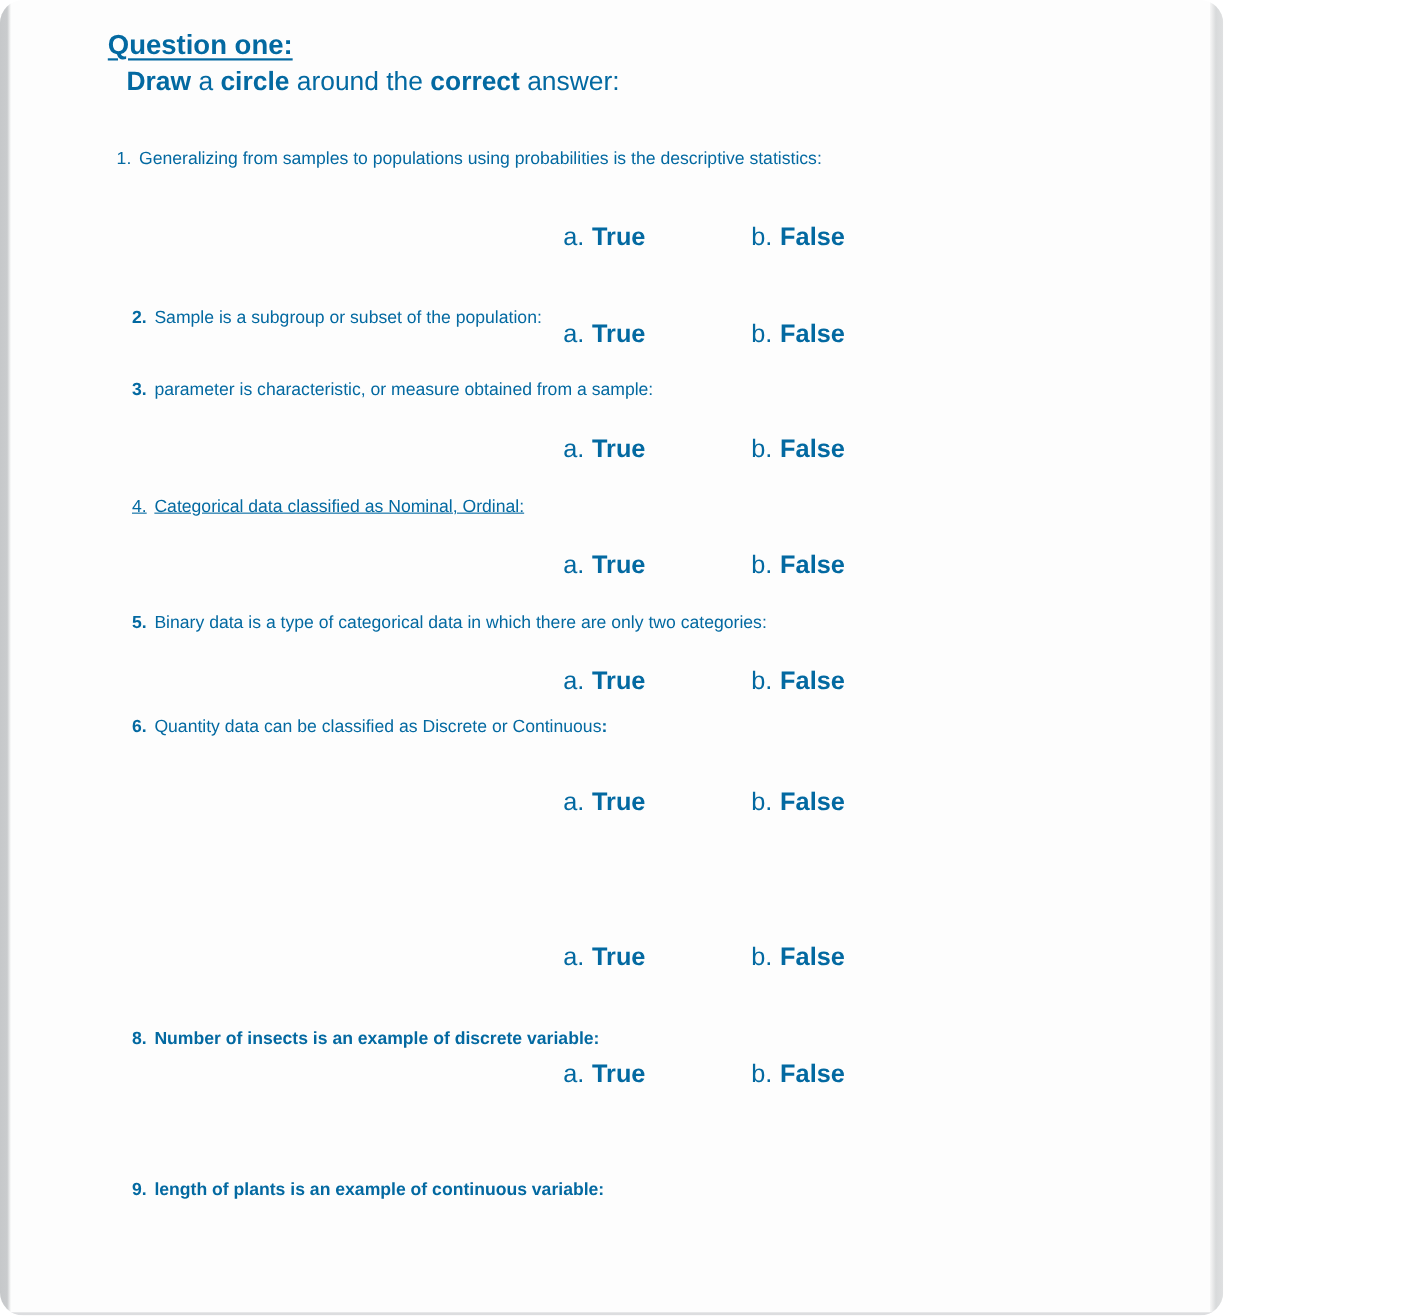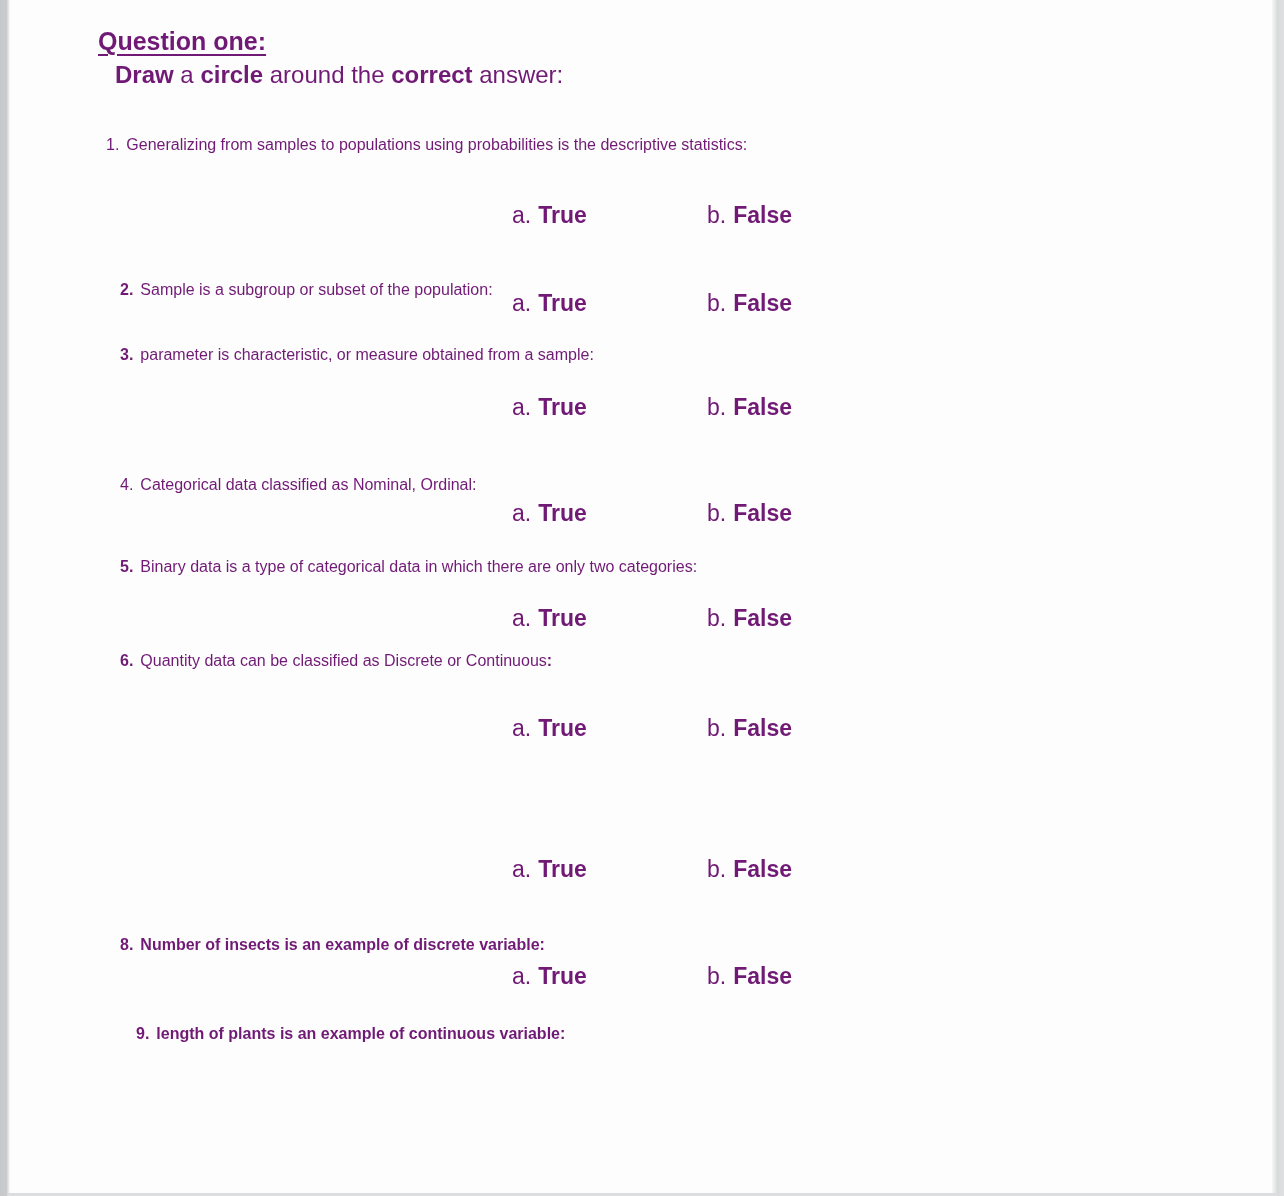--- a/index.html
+++ b/index.html
@@ -2,26 +2,27 @@
 <html><head>
 <meta charset="utf-8">
 <style>
   html, body {
     margin: 0;
     padding: 0;
     background: #ffffff;
   }
   #page {
     position: relative;
-    width: 1284px;
+    width: 1112px;
     height: 1196px;
     background: #fdfdfd;
     overflow: hidden;
     font-family: "Liberation Sans", sans-serif;
-    color: #701a75;
+    color: #0369a1;
+    border-radius: 21px;
   }
   
   .edge-left {
     position: absolute;
     left: 0; top: 0;
     width: 10px; height: 100%;
     background: linear-gradient(to right, #c6c8ca 0%, #c9cbcd 65%, #fdfdfd 100%);
   }
   .edge-right {
     position: absolute;
@@ -74,21 +75,21 @@
     height: 30px;
     font-size: 23px;
     line-height: 26px;
   }
   .opt {
     position: absolute;
     top: 0;
     white-space: nowrap;
   }
   .opt-a { left: 15px; }
-  .opt-b { left: 210px; }
+  .opt-b { left: 186px; }
   .opt-prefix { margin-right: 7px; }
   .opt-label  { font-weight: 700; }
 </style>
 </head>
 <body>
 
 <div id="page">
   <div class="edge-left"></div>
   <div class="edge-right"></div>
   <div class="edge-bottom"></div>
@@ -108,21 +109,21 @@
     <span class="opt opt-a"><span class="opt-prefix">a.</span><span class="opt-label">True</span></span>
     <span class="opt opt-b"><span class="opt-prefix">b.</span><span class="opt-label">False</span></span>
   </div>
 
   <div class="abs question" style="left:120px; top:342px;"><span class="qnum b">3.</span><span class="r">parameter is characteristic, or measure obtained from a sample:</span></div>
   <div class="opt-row" style="top:394px;">
     <span class="opt opt-a"><span class="opt-prefix">a.</span><span class="opt-label">True</span></span>
     <span class="opt opt-b"><span class="opt-prefix">b.</span><span class="opt-label">False</span></span>
   </div>
 
-  <div class="abs question" style="left:120px; top:472px;"><span class="qnum r">4.</span><span class="r">Categorical data classified as Nominal, Ordinal:</span></div>
+  <div class="abs question" style="left:120px; top:448px;text-decoration:underline;"><span class="qnum r">4.</span><span class="r">Categorical data classified as Nominal, Ordinal:</span></div>
   <div class="opt-row" style="top:500px;">
     <span class="opt opt-a"><span class="opt-prefix">a.</span><span class="opt-label">True</span></span>
     <span class="opt opt-b"><span class="opt-prefix">b.</span><span class="opt-label">False</span></span>
   </div>
 
   <div class="abs question" style="left:120px; top:554px;"><span class="qnum b">5.</span><span class="r">Binary data is a type of categorical data in which there are only two categories:</span></div>
   <div class="opt-row" style="top:605px;">
     <span class="opt opt-a"><span class="opt-prefix">a.</span><span class="opt-label">True</span></span>
     <span class="opt opt-b"><span class="opt-prefix">b.</span><span class="opt-label">False</span></span>
   </div>
@@ -137,14 +138,14 @@
     <span class="opt opt-a"><span class="opt-prefix">a.</span><span class="opt-label">True</span></span>
     <span class="opt opt-b"><span class="opt-prefix">b.</span><span class="opt-label">False</span></span>
   </div>
 
   <div class="abs question q-bold" style="left:120px; top:932px;"><span class="qnum">8.</span><span>Number of insects is an example of discrete variable:</span></div>
   <div class="opt-row" style="top:963px;">
     <span class="opt opt-a"><span class="opt-prefix">a.</span><span class="opt-label">True</span></span>
     <span class="opt opt-b"><span class="opt-prefix">b.</span><span class="opt-label">False</span></span>
   </div>
 
-  <div class="abs question q-bold" style="left:120px; top:1021px;margin-left:16px;"><span class="qnum">9.</span><span>length of plants is an example of continuous variable:</span></div>
+  <div class="abs question q-bold" style="left:120px; top:1069px;"><span class="qnum">9.</span><span>length of plants is an example of continuous variable:</span></div>
 </div>
 
 </body></html>

